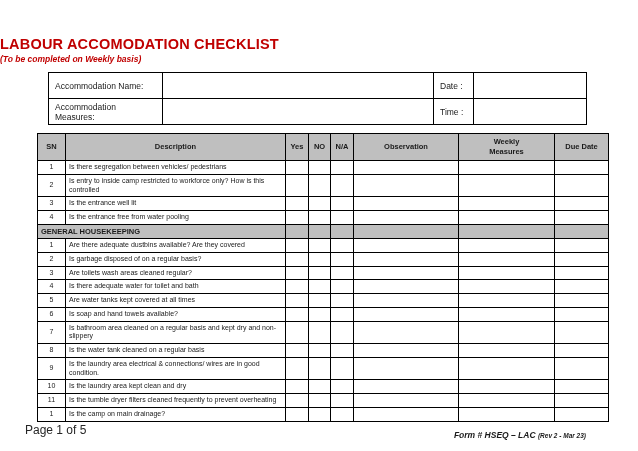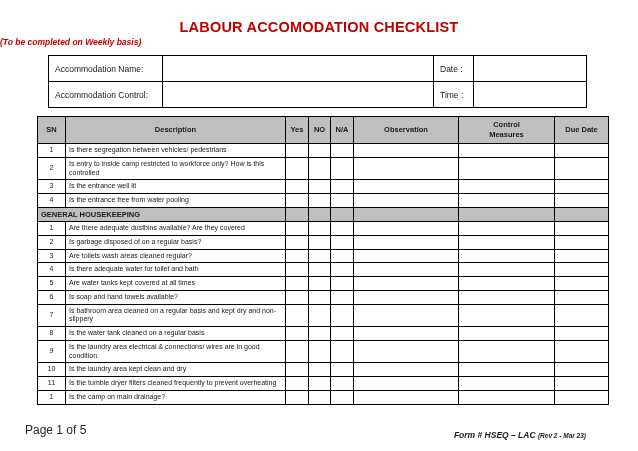--- a/index.html
+++ b/index.html
@@ -6,22 +6,22 @@
   html,body { background:#fff; }
   .page {
     position:relative;
     width:638px; height:451px;
     background:#fff;
     font-family:"Liberation Sans", sans-serif;
     color:#1a1a1a;
     overflow:hidden;
   }
   .title {
-    padding-top:19px;
-    text-align:center;
+    padding-top:36px;
+    text-align:left;
     color:var(--red,#C00000);
     font-weight:bold;
     font-size:14.5px;
     letter-spacing:0.2px;
   }
   .subtitle {
     text-align:left;
     color:var(--red,#C00000);
     font-style:italic;
     font-weight:bold;
@@ -103,21 +103,21 @@
         <col style="width:113px">
     </colgroup>
     <tbody>
         <tr>
       <td>Accommodation Name:</td>
       <td></td>
       <td>Date :</td>
       <td></td>
     </tr>
     <tr>
-      <td>Accommodation Control:</td>
+      <td>Accommodation Measures:</td>
       <td></td>
       <td>Time :</td>
       <td></td>
     </tr>
   </tbody>
     </table>
 
   <table class="main-table">
     <colgroup>
       <col style="width:28px">
@@ -130,21 +130,21 @@
         <col style="width:54px">
     </colgroup>
     <thead>
       <tr>
         <th>SN</th>
         <th>Description</th>
         <th>Yes</th>
         <th>NO</th>
         <th>N/A</th>
         <th>Observation</th>
-        <th>Control
+        <th>Weekly
 Measures</th>
         <th>Due Date</th>
       </tr>
     </thead>
     <tbody>
         <tr>
           <td class="sn">1</td>
           <td>Is there segregation between vehicles/ pedestrians</td>
           <td></td>
           <td></td>

